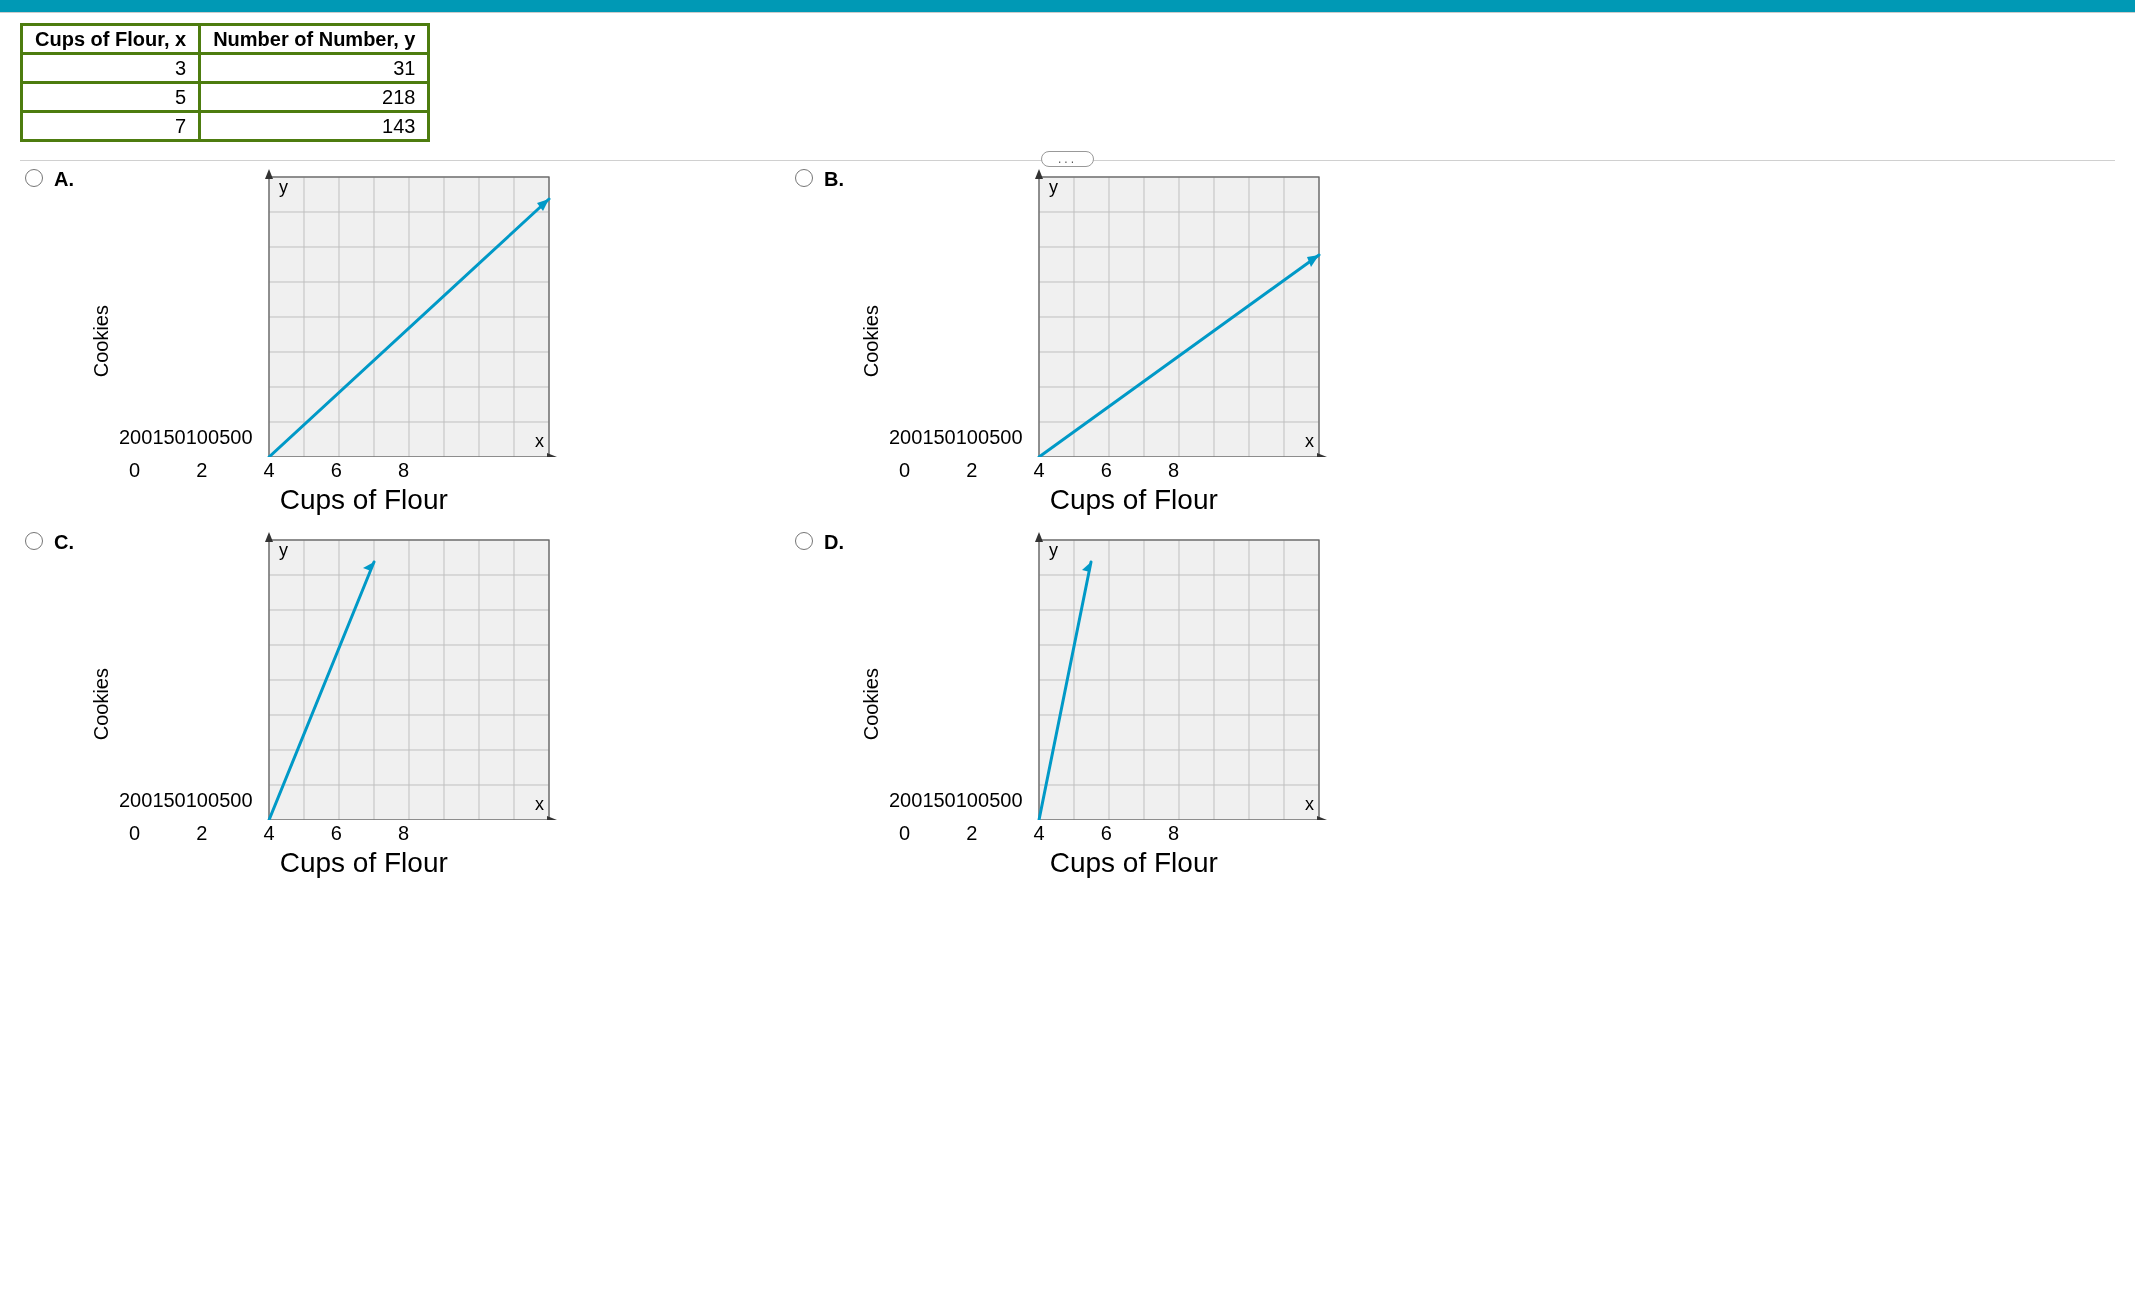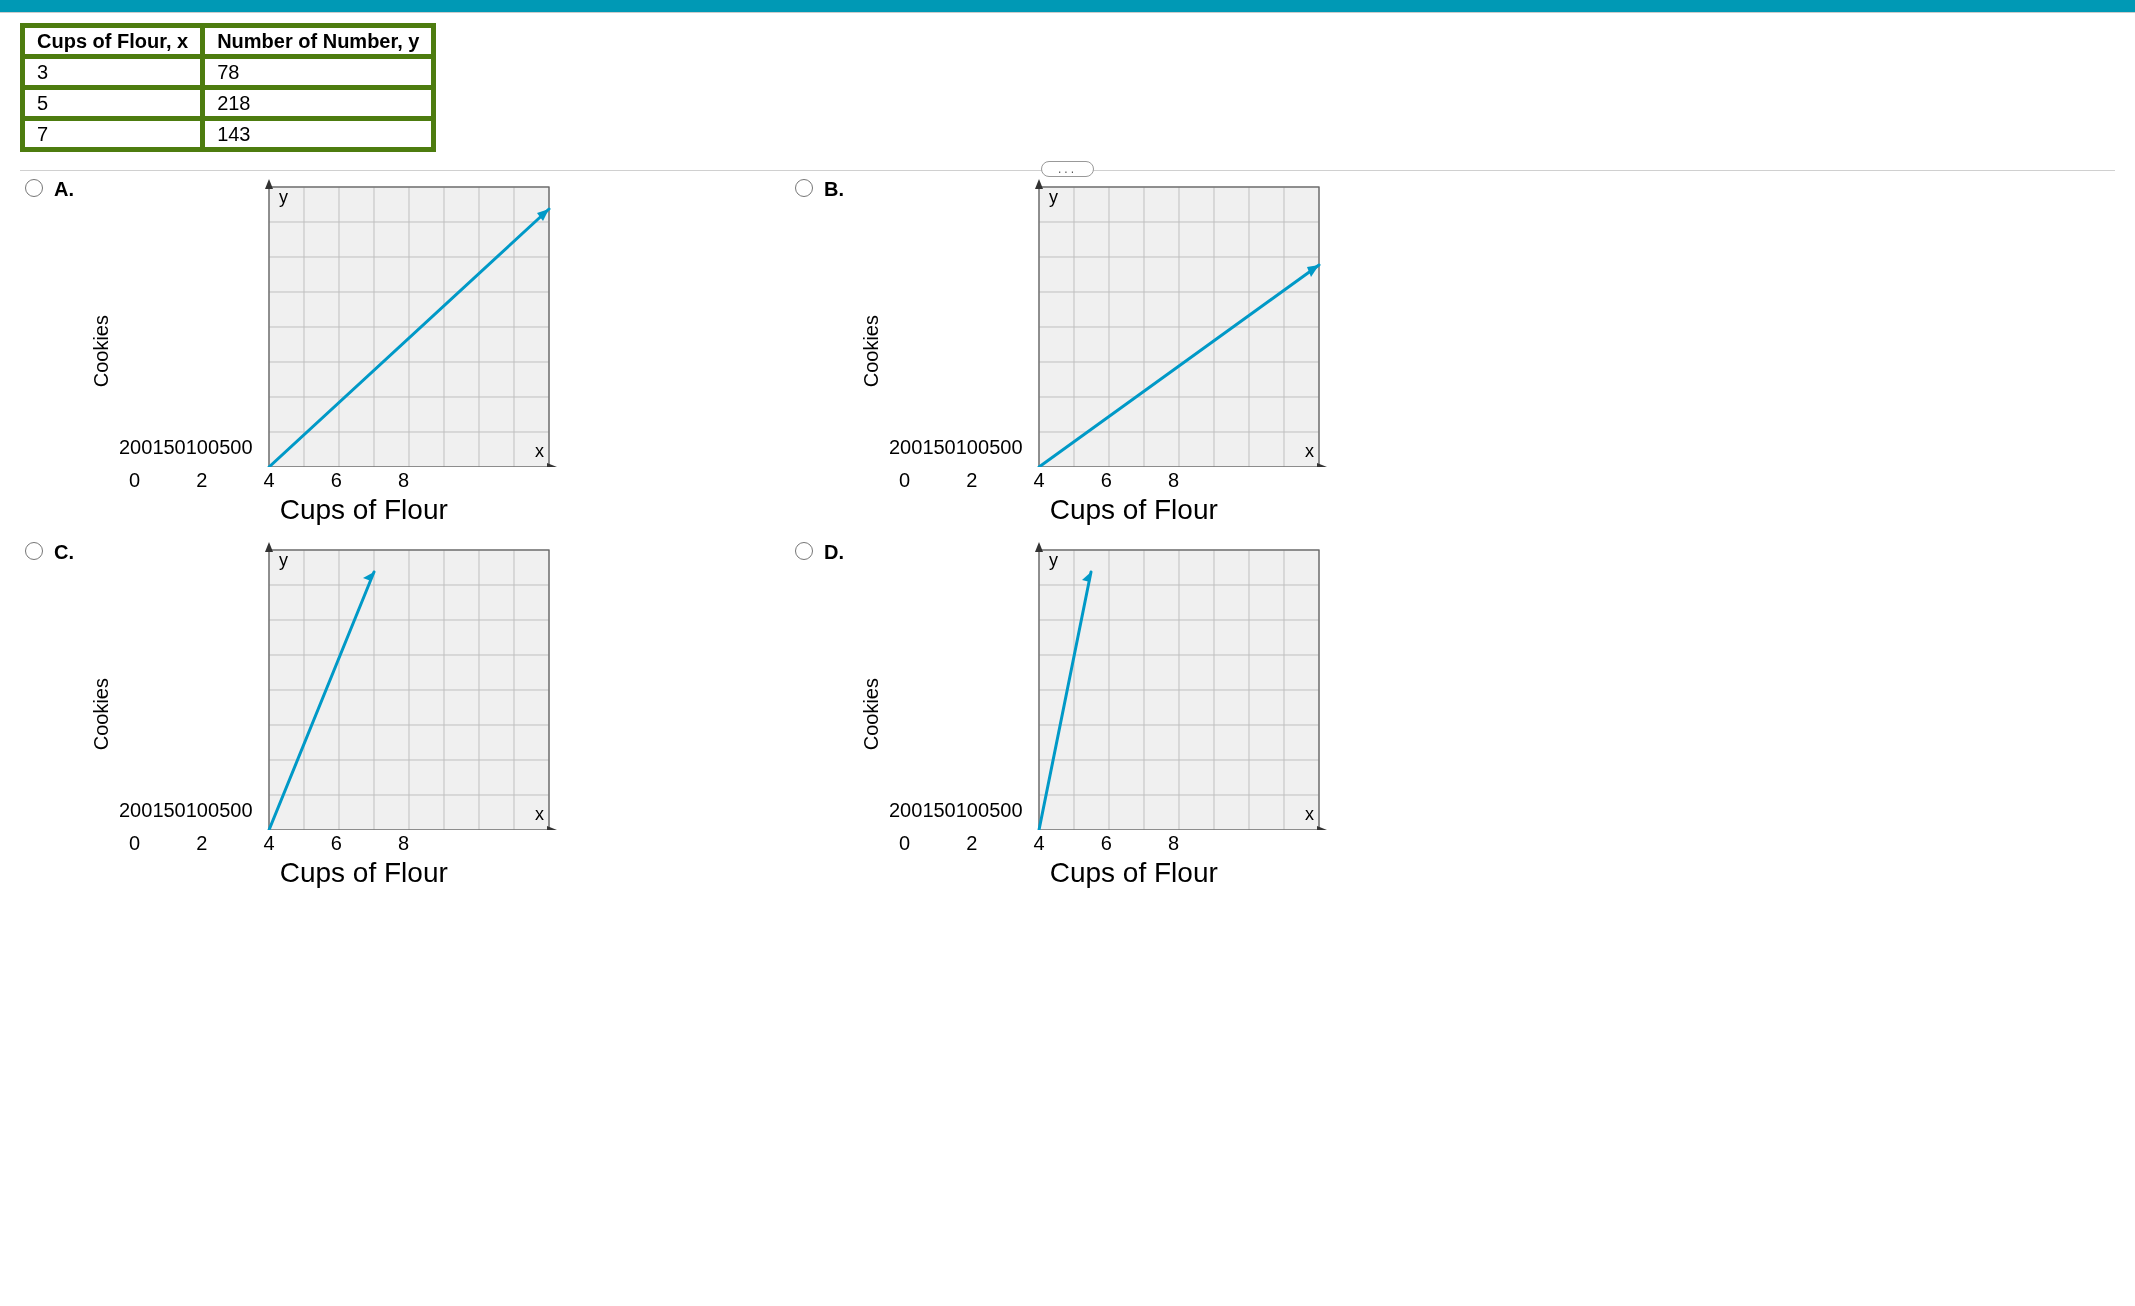--- a/index.html
+++ b/index.html
@@ -25,23 +25,23 @@
   .question-text {
     flex: 1;
     line-height: 1.35;
   }
   .data-table {
     border-collapse: collapse;
     font-size: 20px;
     margin-top: -2px;
   }
   .data-table th, .data-table td {
-    border: 5px solid #4d7c0f;
+    border: 3px solid #4d7c0f;
     padding: 0 12px;
-    text-align: left;
+    text-align: right;
     font-weight: normal;
     white-space: nowrap;
     line-height: 1.3;
   }
   .data-table th { font-weight: bold; }
   .divider {
     border: none;
     border-top: 1px solid #d0d0d0;
     margin: 18px 0 6px 0;
   }
@@ -136,21 +136,21 @@
 
   <div class="question-row">
     <table class="data-table">
       <tbody>
           <tr>
         <th>Cups of Flour, x</th>
         <th>Number of Number, y</th>
       </tr>
       <tr>
             <td>3</td>
-            <td>78</td>
+            <td>31</td>
           </tr>
       <tr>
             <td>5</td>
             <td>218</td>
           </tr>
       <tr>
             <td>7</td>
             <td>143</td>
           </tr>
     </tbody>

